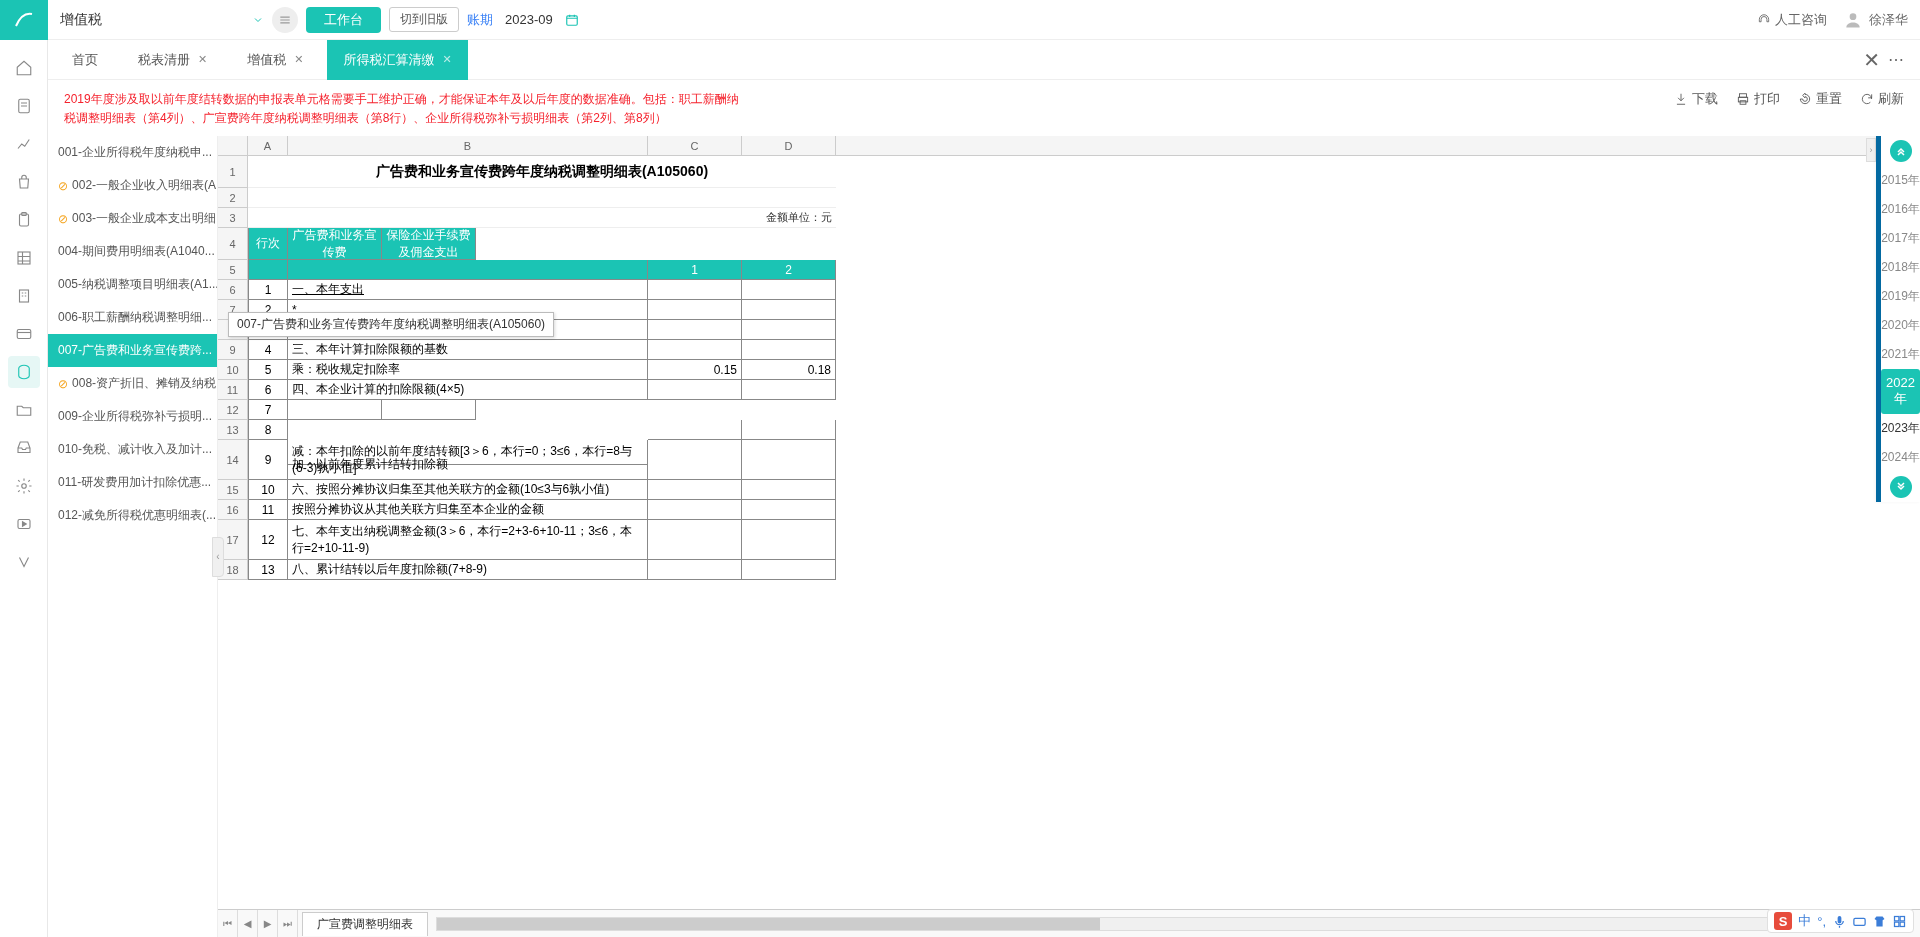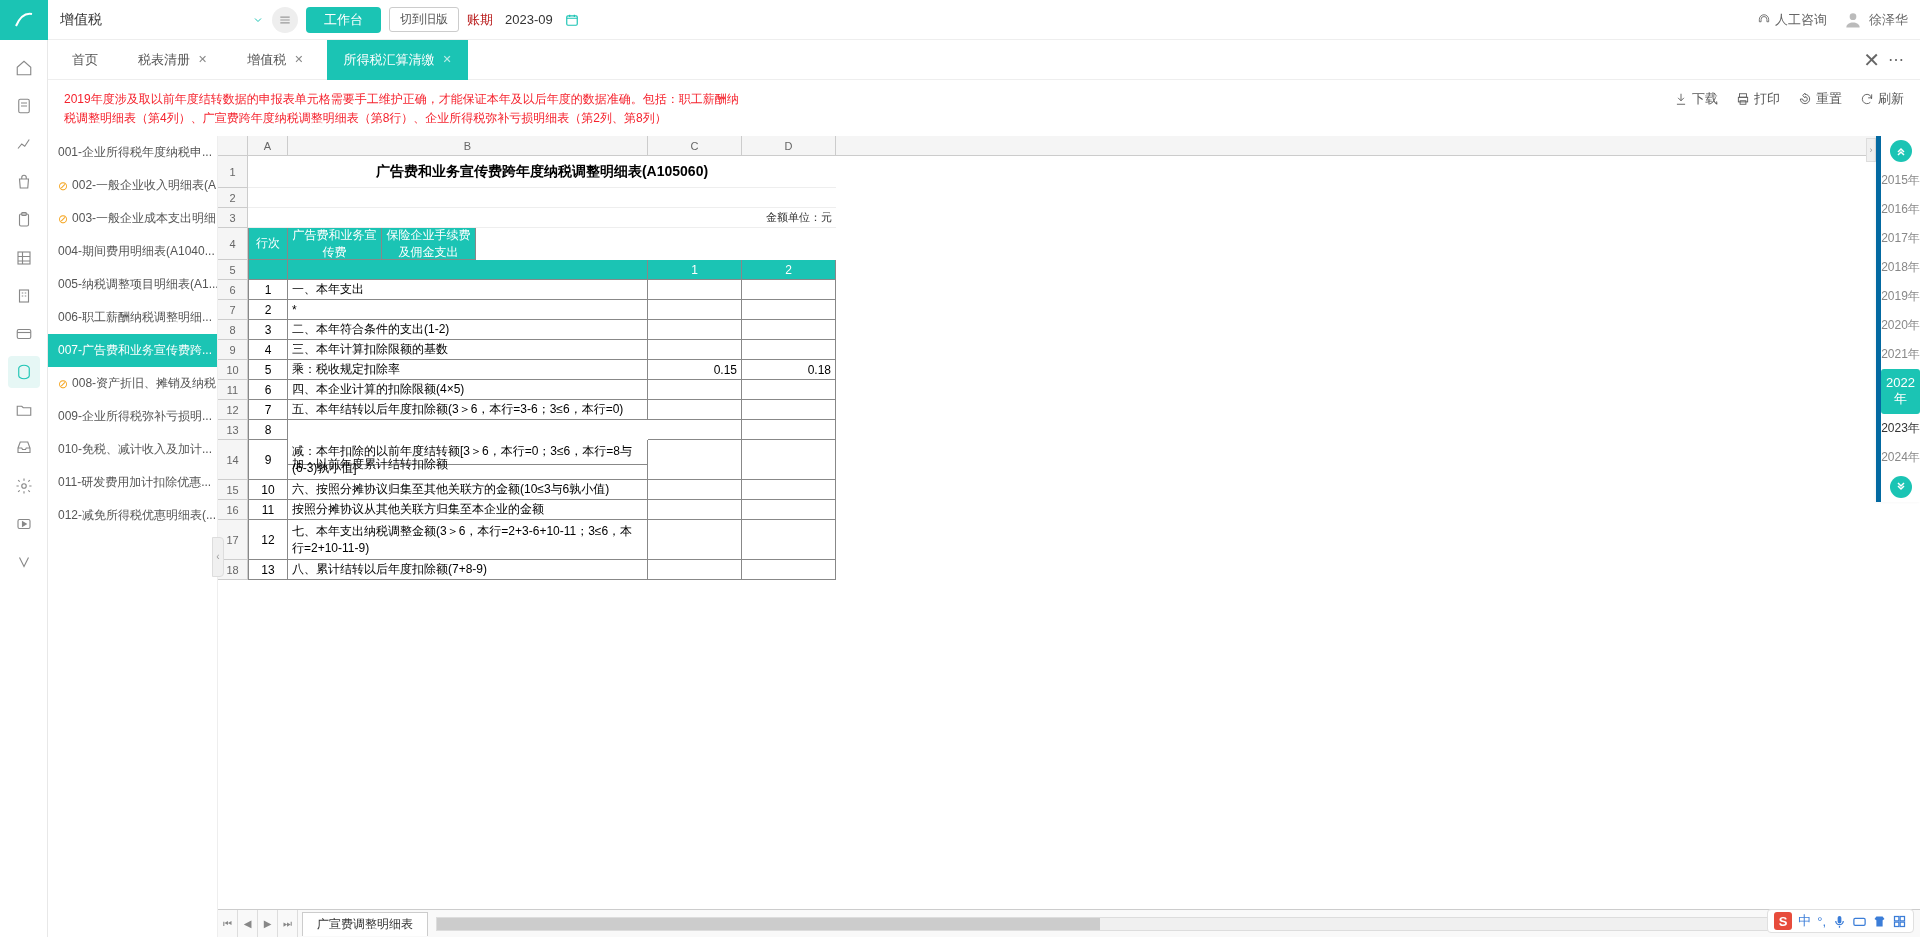--- a/index.html
+++ b/index.html
@@ -13,21 +13,21 @@
 .rail-icon.active { background: #e6f7f5; color: #1bc4b4; }
 .rail-icon svg { width: 18px; height: 18px; stroke: currentColor; fill: none; stroke-width: 1.5; }
 
 .main { flex: 1; display: flex; flex-direction: column; background: #fff; overflow: hidden; }
 .topbar { height: 40px; display: flex; align-items: center; padding: 0 12px; border-bottom: 1px solid #eee; gap: 8px; }
 .dropdown-title { font-size: 14px; color: #333; display: flex; align-items: center; gap: 150px; }
 .chevron-down { width: 12px; height: 12px; color: #1bc4b4; }
 .round-btn { width: 26px; height: 26px; border-radius: 50%; background: #eee; display: flex; align-items: center; justify-content: center; cursor: pointer; color: #999; }
 .workspace-btn { padding: 4px 18px; background: #1bc4b4; color: #fff; border: none; border-radius: 4px; font-size: 13px; cursor: pointer; }
 .outline-btn { padding: 3px 10px; border: 1px solid #ccc; background: #fff; color: #555; border-radius: 3px; font-size: 12px; cursor: pointer; }
-.period-label { font-size: 13px; color: #b91c1c; }
+.period-label { font-size: 13px; color: #3b82f6; }
 .period-val { font-size: 13px; color: #333; margin-left: 4px; }
 .calendar-icon { width: 14px; height: 14px; color: #1bc4b4; margin-left: 4px; }
 .top-right { margin-left: auto; display: flex; align-items: center; gap: 16px; font-size: 13px; color: #666; }
 .user-area { display: flex; align-items: center; gap: 6px; }
 .avatar-icon { width: 20px; height: 20px; color: #bbb; }
 
 .tabs-row { height: 40px; display: flex; align-items: center; padding: 0 8px; border-bottom: 1px solid #eee; gap: 8px; }
 .tab { padding: 0 16px; height: 40px; display: flex; align-items: center; font-size: 13px; color: #555; cursor: pointer; gap: 8px; }
 .tab.active { background: #1bc4b4; color: #fff; }
 .tab .close-x { font-size: 11px; color: inherit; opacity: 0.7; }
@@ -323,20 +323,21 @@
 
       <div class="sheet-area">
         <div class="col-headers">
           <div class="corner"></div>
           <div class="col-h col-a">A</div>
           <div class="col-h col-b">B</div>
           <div class="col-h col-c">C</div>
           <div class="col-h col-d">D</div>
         </div>
         <div class="sheet-body" id="sheet-body">
+          <div class="tooltip-box">007-广告费和业务宣传费跨年度纳税调整明细表(A105060)</div>
         <div class="srow tall">
               <div class="rownum">1</div>
               <div class="cell title-cell" style="width: 588px;">广告费和业务宣传费跨年度纳税调整明细表(A105060)</div>
             </div>
             <div class="srow ">
               <div class="rownum">2</div>
               <div class="cell no-border" style="width: 588px;"></div>
             </div>
             <div class="srow ">
               <div class="rownum">3</div>
@@ -351,21 +352,21 @@
             <div class="srow ">
               <div class="rownum">5</div>
               <div class="cell header-cell first-data-col" style="width: 40px;"></div>
               <div class="cell header-cell" style="width: 360px;"></div>
               <div class="cell header-cell" style="width: 94px;">1</div>
               <div class="cell header-cell" style="width: 94px;">2</div>
             </div>
             <div class="srow ">
               <div class="rownum">6</div>
               <div class="cell seq-cell first-data-col" style="width: 40px;">1</div>
-              <div class="cell " style="width: 360px;">一、本年支出</div>
+              <div class="cell " style="width: 360px; text-decoration: underline;">一、本年支出</div>
               <div class="cell text-right" style="width: 94px;"></div>
               <div class="cell text-right" style="width: 94px;"></div>
             </div>
             <div class="srow ">
               <div class="rownum">7</div>
               <div class="cell seq-cell first-data-col" style="width: 40px;">2</div>
               <div class="cell " style="width: 360px;">*</div>
               <div class="cell text-right" style="width: 94px;"></div>
               <div class="cell text-right" style="width: 94px;"></div>
             </div>
@@ -393,21 +394,20 @@
             <div class="srow ">
               <div class="rownum">11</div>
               <div class="cell seq-cell first-data-col" style="width: 40px;">6</div>
               <div class="cell " style="width: 360px;">四、本企业计算的扣除限额(4×5)</div>
               <div class="cell text-right" style="width: 94px;"></div>
               <div class="cell text-right" style="width: 94px;"></div>
             </div>
             <div class="srow ">
               <div class="rownum">12</div>
               <div class="cell seq-cell first-data-col" style="width: 40px;">7</div>
-              <div class="cell " style="width: 360px;">五、本年结转以后年度扣除额(3＞6，本行=3-6；3≤6，本行=0)</div>
               <div class="cell text-right" style="width: 94px;"></div>
               <div class="cell text-right" style="width: 94px;"></div>
             </div>
             <div class="srow ">
               <div class="rownum">13</div>
               <div class="cell seq-cell first-data-col" style="width: 40px;">8</div>
               <div class="cell " style="width: 360px; margin-top: 44px;">加：以前年度累计结转扣除额</div>
               <div class="cell text-right" style="width: 94px;"></div>
               <div class="cell text-right" style="width: 94px;"></div>
             </div>

